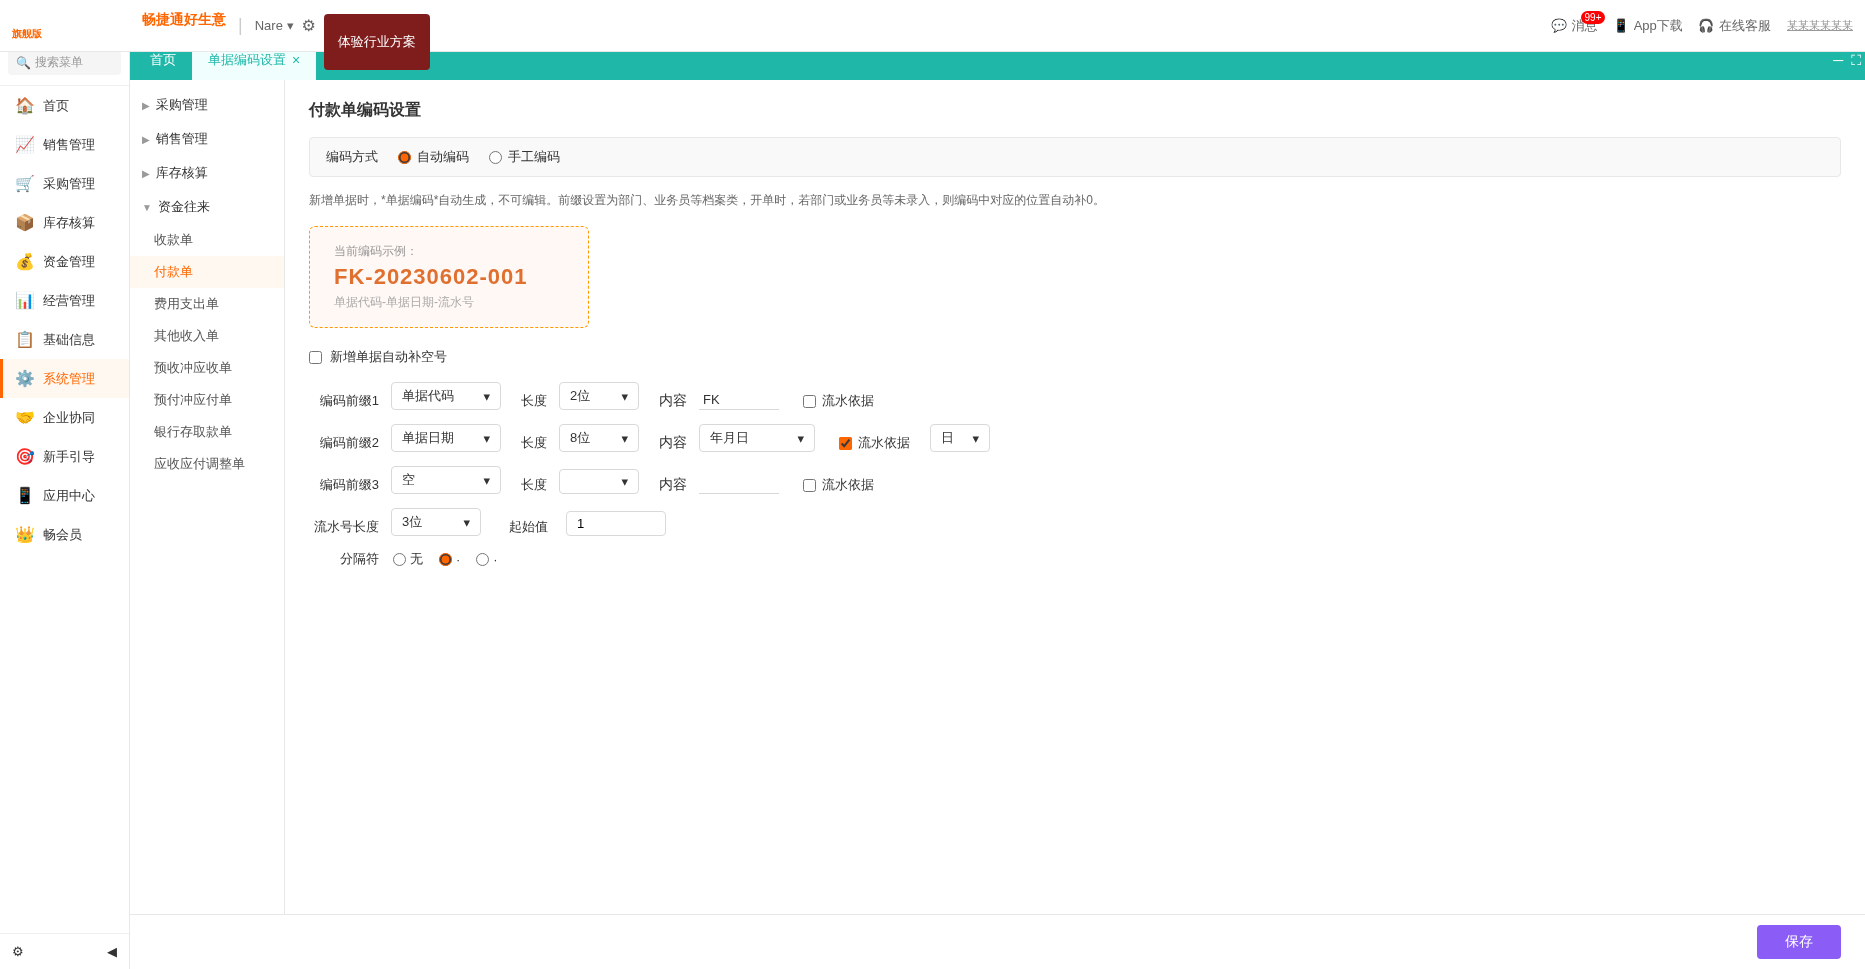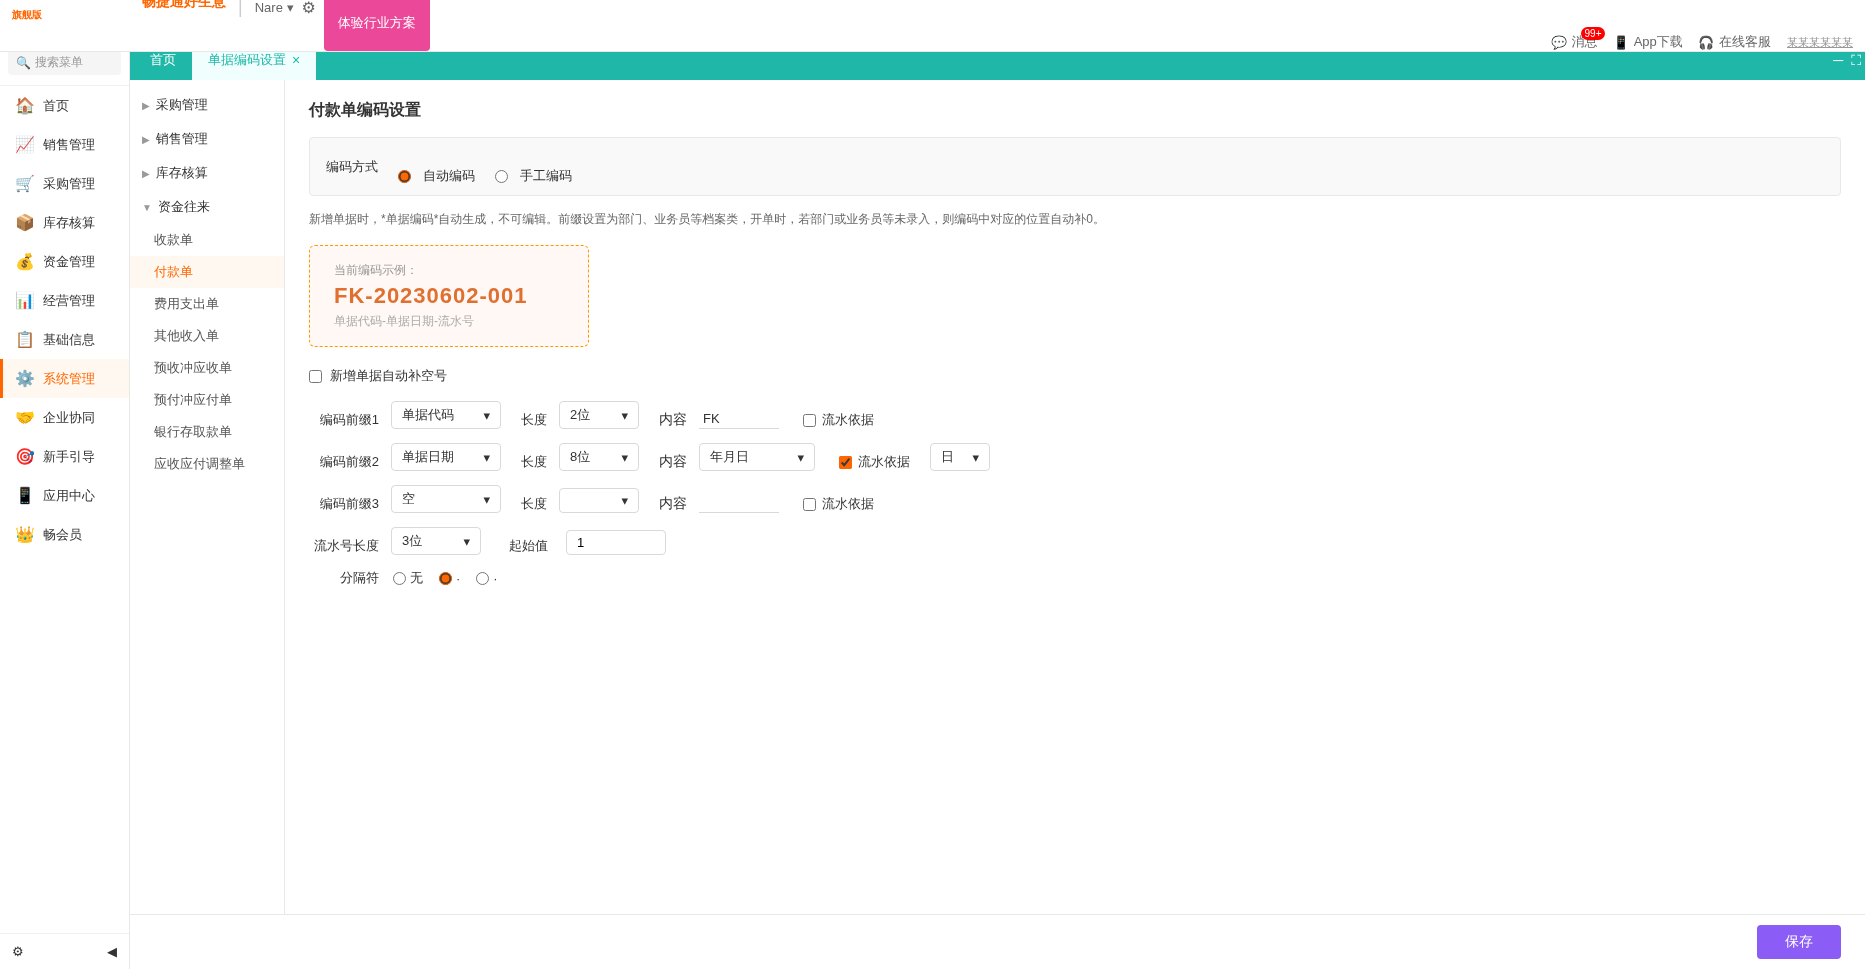--- a/index.html
+++ b/index.html
@@ -4,37 +4,37 @@
   <style>
     * { box-sizing: border-box; margin: 0; padding: 0; font-family: 'Microsoft YaHei', Arial, sans-serif; }
     body { background: #f5f5f5; font-size: 13px; color: #333; }
 
     
     .top-bar {
       height: 52px;
       background: #fff;
       border-bottom: 1px solid #e8e8e8;
       display: flex;
-      align-items: flex-end;
+      align-items: center;
       padding: 0 12px;
       position: fixed;
       top: 0; left: 0; right: 0;
       z-index: 100;
     }
     .top-bar-left { display: flex; align-items: center; gap: 8px; flex: 1; }
     .top-bar-logo { color: #f60; font-weight: bold; font-size: 13px; display: flex; flex-direction: column; line-height: 1.2; }
     .top-bar-logo .main { font-size: 14px; color: #f60; }
     .top-bar-logo .sub { font-size: 10px; color: #f60; }
     .top-bar-nav-btn {
       border: none; background: none; cursor: pointer; color: #666; font-size: 13px;
       display: flex; align-items: center; gap: 4px;
     }
     .top-bar-gear { cursor: pointer; color: #666; font-size: 16px; }
     .btn-trial {
-      background: #ec4899; color: #fff; border: none; border-radius: 4px;
+      background: #7f1d1d; color: #fff; border: none; border-radius: 4px;
       padding: 19px 14px; font-size: 13px; cursor: pointer; margin-top: 32px;
     }
     .top-bar-right { display: flex; align-items: center; gap: 16px; color: #666; font-size: 13px; }
     .msg-badge { position: relative; display: inline-flex; align-items: center; gap: 4px; cursor: pointer; }
     .badge { background: #f00; color: #fff; border-radius: 8px; font-size: 10px; padding: 1px 4px; position: absolute; top: -6px; right: -8px; }
     .top-bar-user { color: #999; font-size: 11px; text-decoration: underline; }
 
     
     .layout { display: flex; padding-top: 40px; height: 100vh; }
 
@@ -142,21 +142,21 @@
     .coding-method {
       background: #f9f9f9;
       border: 1px solid #e8e8e8;
       border-radius: 4px;
       padding: 10px 16px;
       margin-bottom: 14px;
       display: flex;
       align-items: center;
       gap: 20px;
     }
-    .radio-label { display: flex; align-items: center; gap: 12px; cursor: pointer; font-size: 13px; margin-top: 19px; }
+    .radio-label { display: flex; align-items: center; gap: 6px; cursor: pointer; font-size: 13px; }
     .radio-label input { accent-color: #f60; }
     .hint-text { font-size: 12px; color: #666; margin-bottom: 16px; line-height: 1.6; }
 
     
     .code-preview {
       background: #fff8f5;
       border: 1.5px dashed #f90;
       border-radius: 6px;
       padding: 16px 24px;
       display: inline-block;

